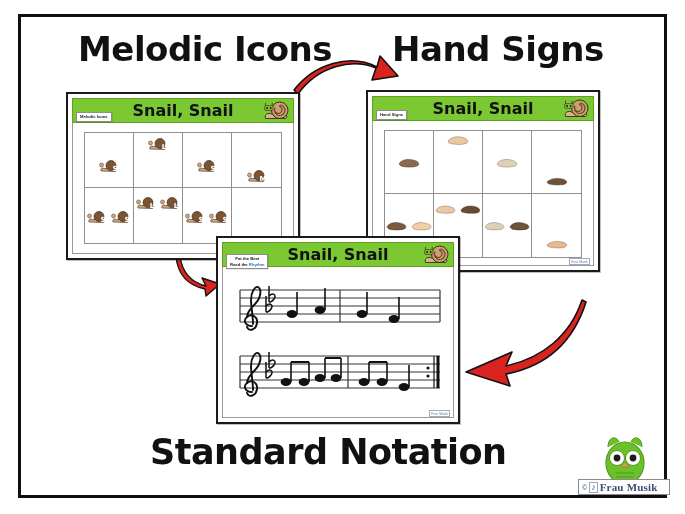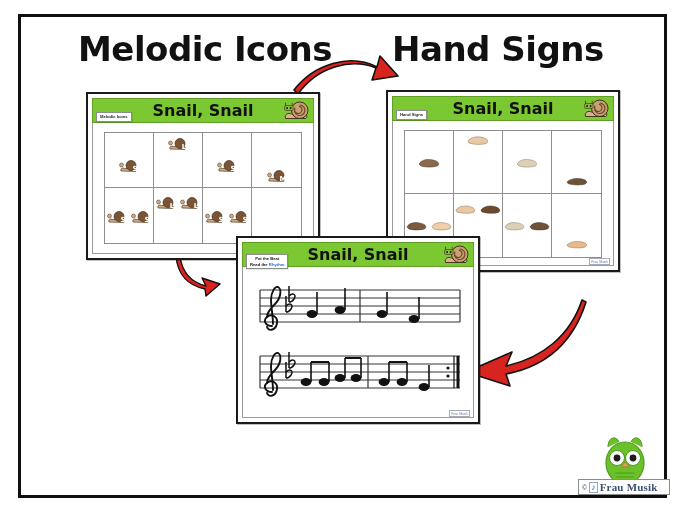--- a/index.html
+++ b/index.html
@@ -13,21 +13,21 @@
 
   
   .bigtitle{position:absolute;font-family:"DejaVu Sans",sans-serif;font-weight:bold;
             color:#111111;letter-spacing:-0.5px;white-space:nowrap;}
   #title-melodic{left:78px;top:29px;font-size:34px;}
   #title-hand{left:392px;top:29px;font-size:34px;}
   #title-standard{left:150px;top:432px;font-size:35px;}
 
   
   .slide{position:absolute;background:#ffffff;border:2px solid #1a1a1a;
-         box-sizing:border-box;box-shadow:1px 1px 0 rgba(0,0,0,.25);margin-left:20px;}
+         box-sizing:border-box;box-shadow:1px 1px 0 rgba(0,0,0,.25);}
   .slide-inner{position:absolute;left:4px;top:4px;right:4px;bottom:4px;
                border:1px solid #9a9a9a;box-sizing:border-box;background:#fff;}
   .hdr{position:absolute;left:4px;top:4px;right:4px;height:25px;
        background:#7cc832;border:1px solid #5f9f23;box-sizing:border-box;}
   .hdr-title{position:absolute;left:0;right:0;top:2px;text-align:center;
              font-family:"DejaVu Sans",sans-serif;font-weight:bold;font-size:16px;color:#111;}
   .tag{position:absolute;left:3px;top:13px;background:#ffffff;border:1px solid #8d8d8d;
        padding:1px 3px;font-size:4.2px;line-height:1.35;color:#222;text-align:center;
        font-family:"Liberation Sans",sans-serif;box-shadow:0.5px 0.5px 0 rgba(0,0,0,.2);
        white-space:nowrap;}
@@ -84,20 +84,21 @@
 </style>
 </head>
 <body>
 
 <div id="poster">
 
   <div id="frame"></div>
 
   <div class="bigtitle" id="title-melodic">Melodic Icons</div>
   <div class="bigtitle" id="title-hand">Hand Signs</div>
+  <div class="bigtitle" id="title-standard">Standard Notation</div>
 
   <div class="arrow" id="arrow1" style="left:294px;top:50px;width:112px;height:60px;">
     <svg viewBox="0 0 112 60">
       <path d="M4 44 C24 16, 58 8, 82 18 L78 30 L104 26 L86 6 L83 17 C56 3, 20 14, 0 40 Z" fill="#d8231f" stroke="#111" stroke-width="1.6" stroke-linejoin="round"></path>
     </svg>
   </div>
 
   <div class="arrow" id="arrow2" style="left:462px;top:296px;width:124px;height:92px;">
     <svg viewBox="0 0 124 92">
       <path d="M120 4 C108 40, 80 62, 44 70 L50 56 L4 76 L48 90 L44 78 C86 70, 112 44, 124 6 Z" fill="#d8231f" stroke="#111" stroke-width="1.6" stroke-linejoin="round"></path>

